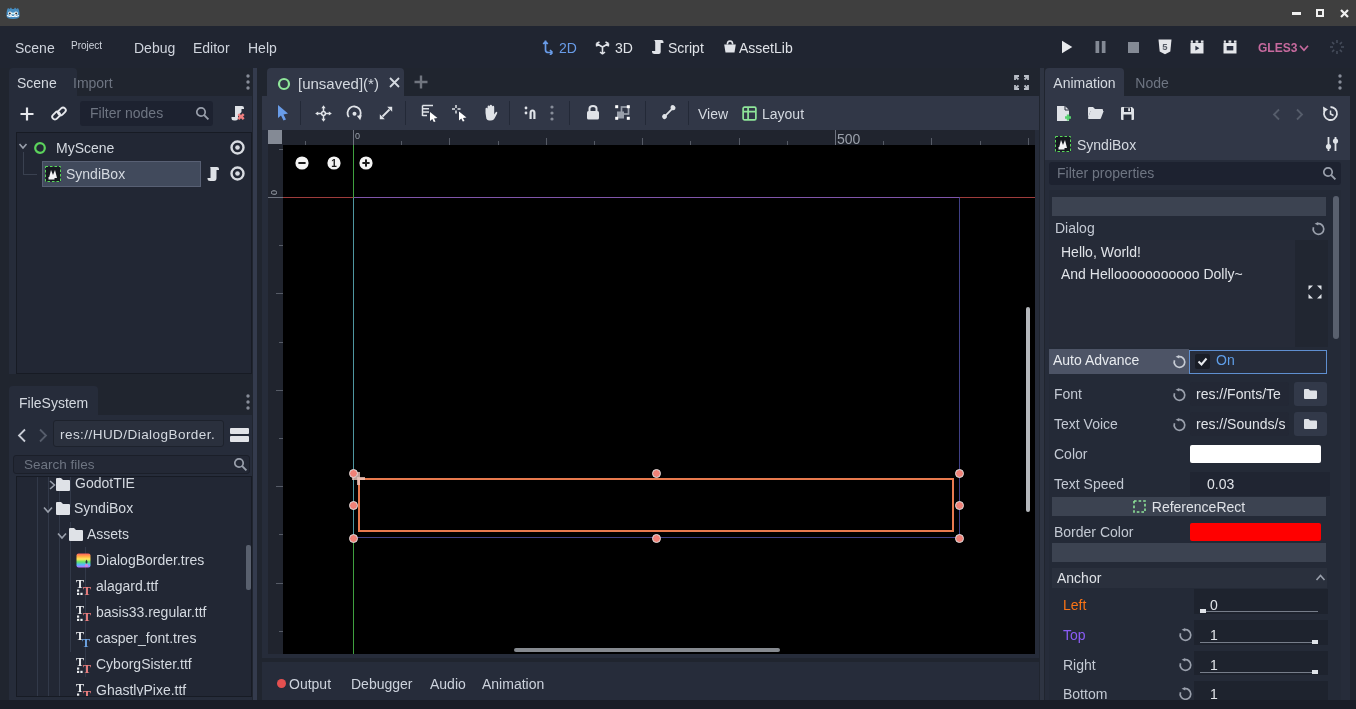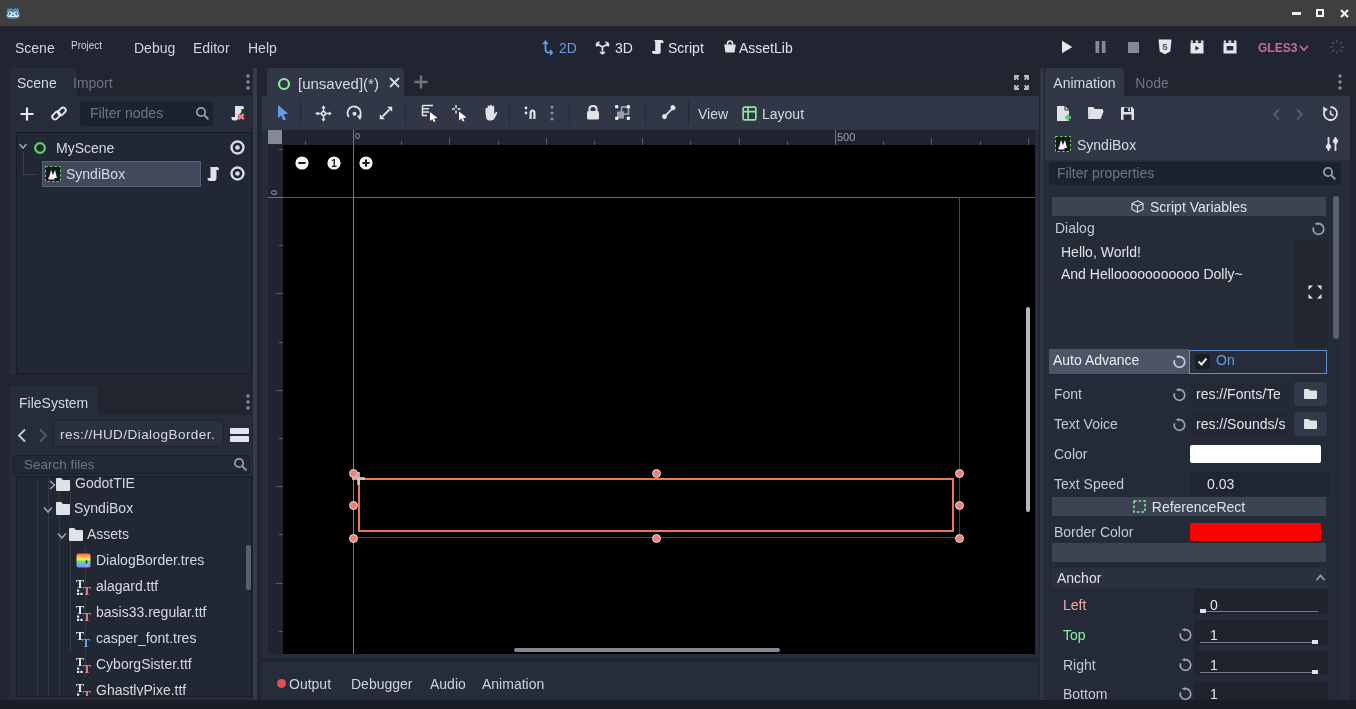--- a/index.html
+++ b/index.html
@@ -515,21 +515,21 @@
       <div class="abs" style="left:118.2px;top:11px;width:1px;height:4px;background:#565b66;"></div>
       <div class="abs" style="left:166.4px;top:8px;width:1px;height:7px;background:#565b66;"></div>
       <div class="abs" style="left:214.6px;top:11px;width:1px;height:4px;background:#565b66;"></div>
       <div class="abs" style="left:262.8px;top:8px;width:1px;height:7px;background:#565b66;"></div>
       <div class="abs" style="left:311.0px;top:11px;width:1px;height:4px;background:#565b66;"></div>
       <div class="abs" style="left:359.2px;top:8px;width:1px;height:7px;background:#565b66;"></div>
       <div class="abs" style="left:407.4px;top:11px;width:1px;height:4px;background:#565b66;"></div>
       <div class="abs" style="left:455.6px;top:8px;width:1px;height:7px;background:#565b66;"></div>
       <div class="abs" style="left:503.8px;top:11px;width:1px;height:4px;background:#565b66;"></div>
       <div class="abs" style="left:552.0px;top:0;width:1px;height:15px;background:#6f7480;"></div>
-      <div class="abs" style="left:554.0px;top:1px;font-size:11px;color:#9aa0aa;">500</div>
+      <div class="abs" style="left:554.0px;top:1px;font-size:14px;color:#9aa0aa;">500</div>
       <div class="abs" style="left:600.2px;top:11px;width:1px;height:4px;background:#565b66;"></div>
       <div class="abs" style="left:648.4px;top:8px;width:1px;height:7px;background:#565b66;"></div>
       <div class="abs" style="left:696.6px;top:11px;width:1px;height:4px;background:#565b66;"></div>
       <div class="abs" style="left:744.8px;top:8px;width:1px;height:7px;background:#565b66;"></div>
     </div>
 <div class="abs" style="left:268px;top:145px;width:15px;height:509px;background:#20242e;overflow:hidden;" id="leftruler">
       <div class="abs" style="left:11px;top:3.8px;width:4px;height:1px;background:#565b66;"></div>
       <div class="abs" style="left:0;top:52.0px;width:15px;height:1px;background:#6f7480;"></div>
       <div class="abs" style="left:5px;top:56.0px;font-size:9px;color:#9aa0aa;transform:rotate(90deg);transform-origin:3px 3px;margin-top:-11px;">0</div>
       <div class="abs" style="left:11px;top:100.2px;width:4px;height:1px;background:#565b66;"></div>
@@ -673,26 +673,20 @@
 <div class="abs" style="left:1057px;top:165px;color:#6e7582;">Filter properties</div>
 <div class="abs" style="left:1322px;top:166px;">
       <svg width="15" height="15" viewBox="0 0 15 15">
         <circle cx="6" cy="6" r="4.2" stroke="#9aa0ac" stroke-width="1.7" fill="none"></circle>
         <path d="M9.2 9.2 L13.4 13.4" stroke="#9aa0ac" stroke-width="1.9"></path>
       </svg>
     </div>
 
 <div class="abs" style="left:1049px;top:190px;width:292px;height:510px;background:#242a37;" id="props"></div>
 <div class="abs" style="left:1052px;top:197px;width:274px;height:19px;background:#3c4351;"></div>
-<div class="row" style="left:1052px;top:197px;width:274px;height:19px;justify-content:center;gap:6px;">
-      <svg width="13" height="13" viewBox="0 0 13 13">
-        <path d="M6.5 0.8 L12 3.5 L12 9.5 L6.5 12.2 L1 9.5 L1 3.5 Z M1 3.5 L6.5 6.2 L12 3.5 M6.5 6.2 L6.5 12.2" fill="none" stroke="#dfe2e7" stroke-width="1.1"></path>
-      </svg>
-      <span style="color:#dfe2e7;">Script Variables</span>
-    </div>
 <div class="abs" style="left:1055px;top:220px;color:#c3c9d3;">Dialog</div>
 <div class="abs" style="left:1311px;top:221px;">
       <svg width="15" height="15" viewBox="0 0 15 15">
         <path d="M6.6 2.8 A5.3 5.3 0 1 1 2.5 6.2" stroke="#9aa0ac" stroke-width="1.7" fill="none"></path>
         <path d="M7.2 1.1 L7.2 4.6 L3.6 2.85 Z" fill="#9aa0ac"></path>
       </svg>
     </div>
 
 <div class="abs" style="left:1049px;top:240px;width:246px;height:107px;background:#262b38;"></div>
 <div class="abs" style="left:1295px;top:240px;width:33px;height:107px;background:#212631;"></div>
@@ -781,25 +775,25 @@
 <div class="abs" style="left:1057px;top:570px;color:#dfe2e7;">Anchor</div>
 <div class="abs" style="left:1315px;top:574px;">
       <svg width="11" height="8" viewBox="0 0 11 8">
         <path d="M1.5 6 L5.5 1.5 L9.5 6" stroke="#9aa0ac" stroke-width="1.6" fill="none"></path>
       </svg>
     </div>
 <div class="abs" style="left:1194px;top:589px;width:134px;height:25px;background:#1e232e;"></div>
 <div class="abs" style="left:1194px;top:620px;width:134px;height:25px;background:#1e232e;"></div>
 <div class="abs" style="left:1194px;top:651px;width:134px;height:24px;background:#1e232e;"></div>
 <div class="abs" style="left:1194px;top:681px;width:134px;height:19px;background:#1e232e;"></div>
-<div class="abs" style="left:1063px;top:597px;color:#fca5a5;">Left</div>
+<div class="abs" style="left:1063px;top:597px;color:#f97316;">Left</div>
 <div class="abs" style="left:1210px;top:597px;color:#e0e3e8;">0</div>
 <div class="abs" style="left:1200px;top:611px;width:118px;height:1px;background:#767d8a;"></div>
 <div class="abs" style="left:1200px;top:609px;width:6px;height:3.5px;background:#dfe3e9;"></div>
-<div class="abs" style="left:1063px;top:627px;color:#86efac;">Top</div>
+<div class="abs" style="left:1063px;top:627px;color:#8b5cf6;">Top</div>
 <div class="abs" style="left:1178px;top:627px;">
       <svg width="15" height="15" viewBox="0 0 15 15">
         <path d="M6.6 2.8 A5.3 5.3 0 1 1 2.5 6.2" stroke="#9aa0ac" stroke-width="1.7" fill="none"></path>
         <path d="M7.2 1.1 L7.2 4.6 L3.6 2.85 Z" fill="#9aa0ac"></path>
       </svg>
     </div>
 <div class="abs" style="left:1210px;top:627px;color:#e0e3e8;">1</div>
 <div class="abs" style="left:1200px;top:642px;width:118px;height:1px;background:#767d8a;"></div>
 <div class="abs" style="left:1312px;top:640px;width:6px;height:3.5px;background:#dfe3e9;"></div>
 <div class="abs" style="left:1063px;top:657px;color:#c3c9d3;">Right</div>

